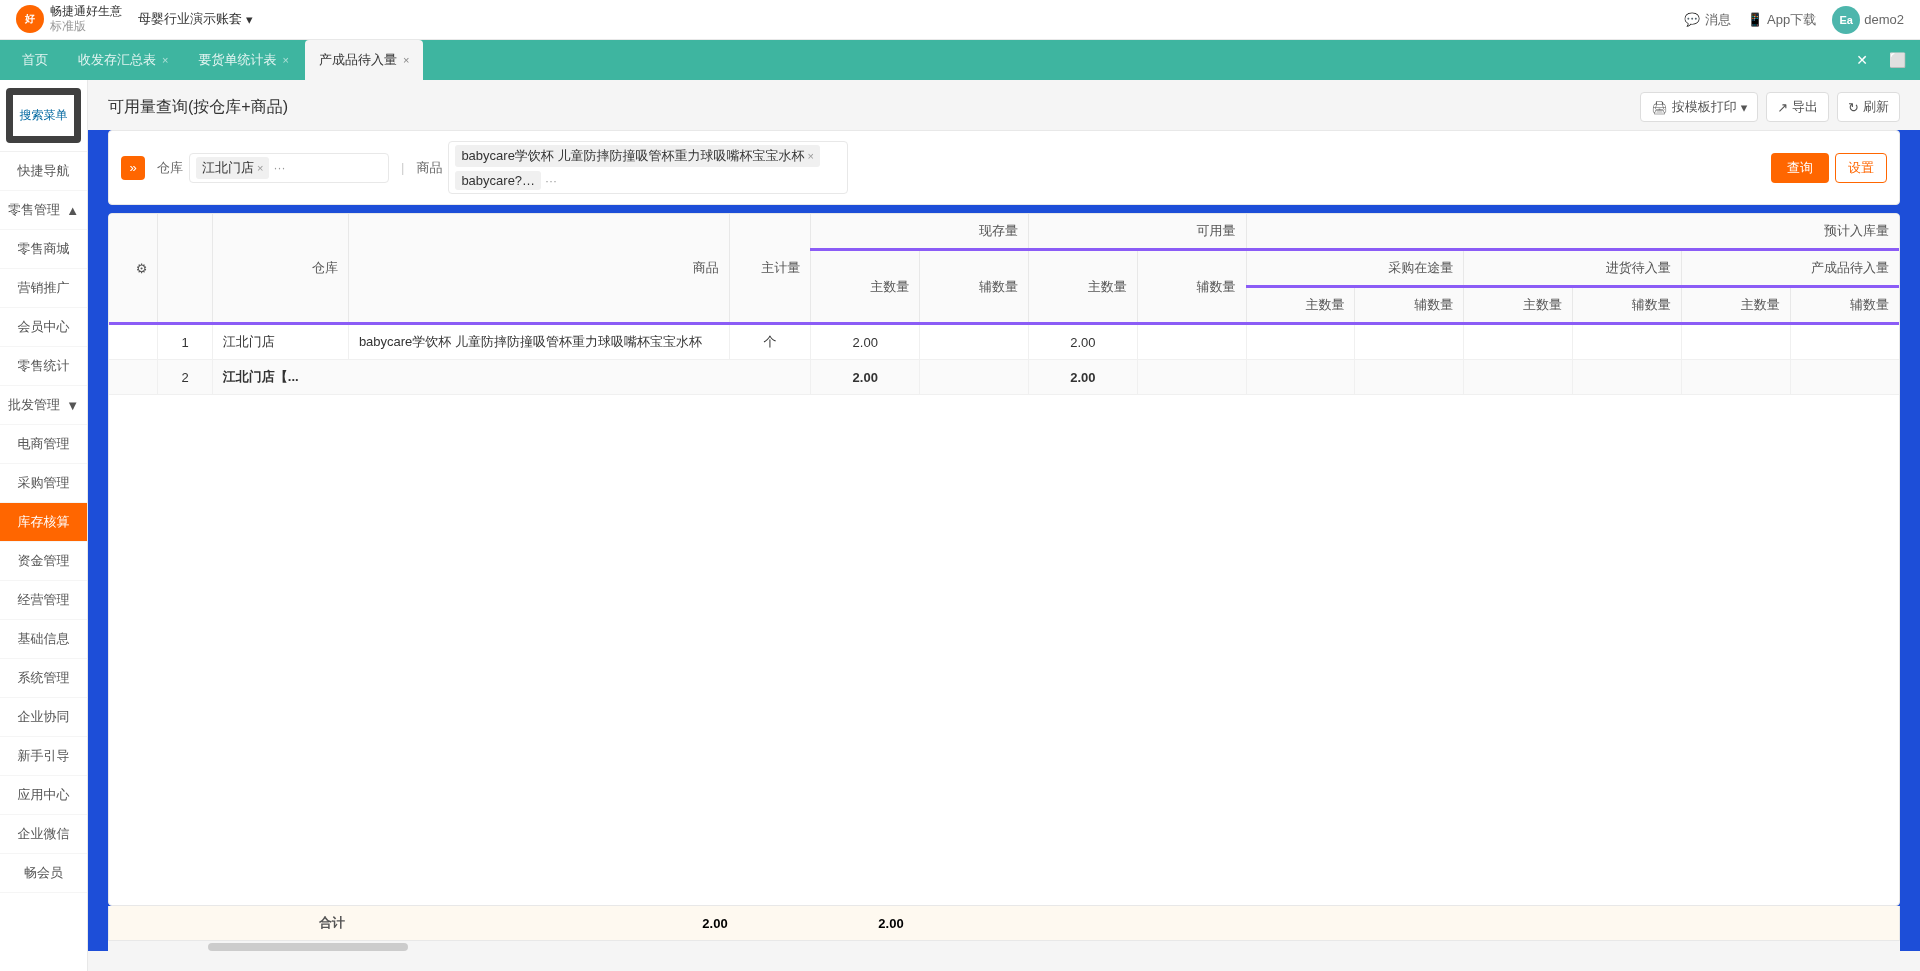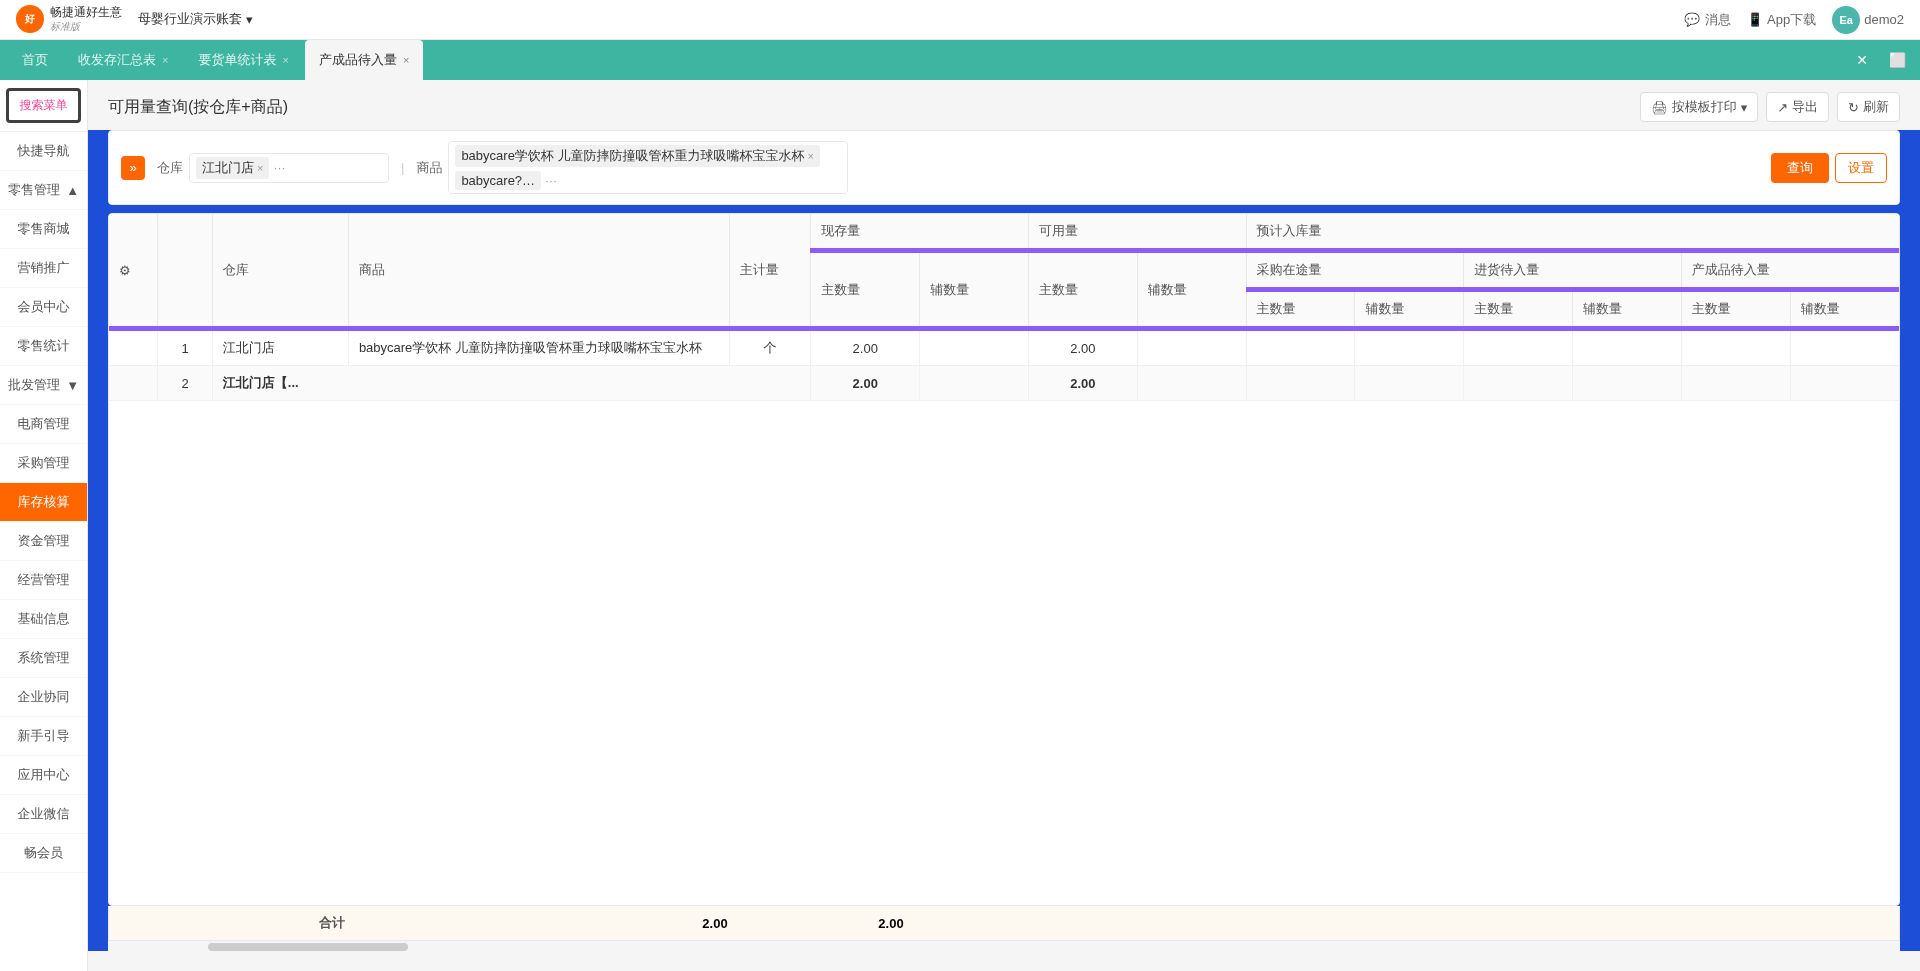--- a/index.html
+++ b/index.html
@@ -36,23 +36,22 @@
       color: #fff;
       font-size: 10px;
       font-weight: bold;
     }
     .logo-text {
       font-size: 12px;
       color: #333;
       line-height: 1.2;
     }
     .logo-sub {
-      font-size: 10px;
+      font-size: 12px;
       color: #999;
-      font-style: italic;
     }
     .industry-selector {
       display: flex;
       align-items: center;
       gap: 4px;
       color: #333;
       font-size: 13px;
       cursor: pointer;
       padding: 4px 8px;
       border-radius: 4px;
@@ -145,25 +144,25 @@
       display: flex;
       flex-direction: column;
       overflow-y: auto;
     }
     .sidebar-search {
       padding: 8px 6px;
       border-bottom: 1px solid #f0f0f0;
     }
     .sidebar-search-btn {
       width: 100%;
-      padding: 6px 0;
-      background: #fff;
-      border: 3px solid #404040;
-      border-radius: 4px;
-      color: #ec4899;
+      padding: 12px 0;
+      background: #fff;
+      border: 7px solid #404040;
+      border-radius: 4px;
+      color: #0369a1;
       font-size: 12px;
       cursor: pointer;
       text-align: center;
     }
     .sidebar-item {
       padding: 10px 6px;
       text-align: center;
       cursor: pointer;
       color: #555;
       font-size: 12px;
@@ -322,24 +321,24 @@
     table {
       width: 100%;
       border-collapse: collapse;
       font-size: 13px;
     }
     thead tr {
       background: #fafafa;
     }
     th {
       padding: 8px 10px;
-      text-align: left;
+      text-align: right;
       color: #555;
       font-weight: 500;
-      border-bottom: 5px solid #8b5cf6;
+      border-bottom: 3px solid #8b5cf6;
       border-right: 1px solid #e8e8e8;
       white-space: nowrap;
     }
     th:last-child { border-right: none; }
     td {
       padding: 8px 10px;
       text-align: center;
       color: #333;
       border-bottom: 1px solid #f0f0f0;
       border-right: 1px solid #f0f0f0;

